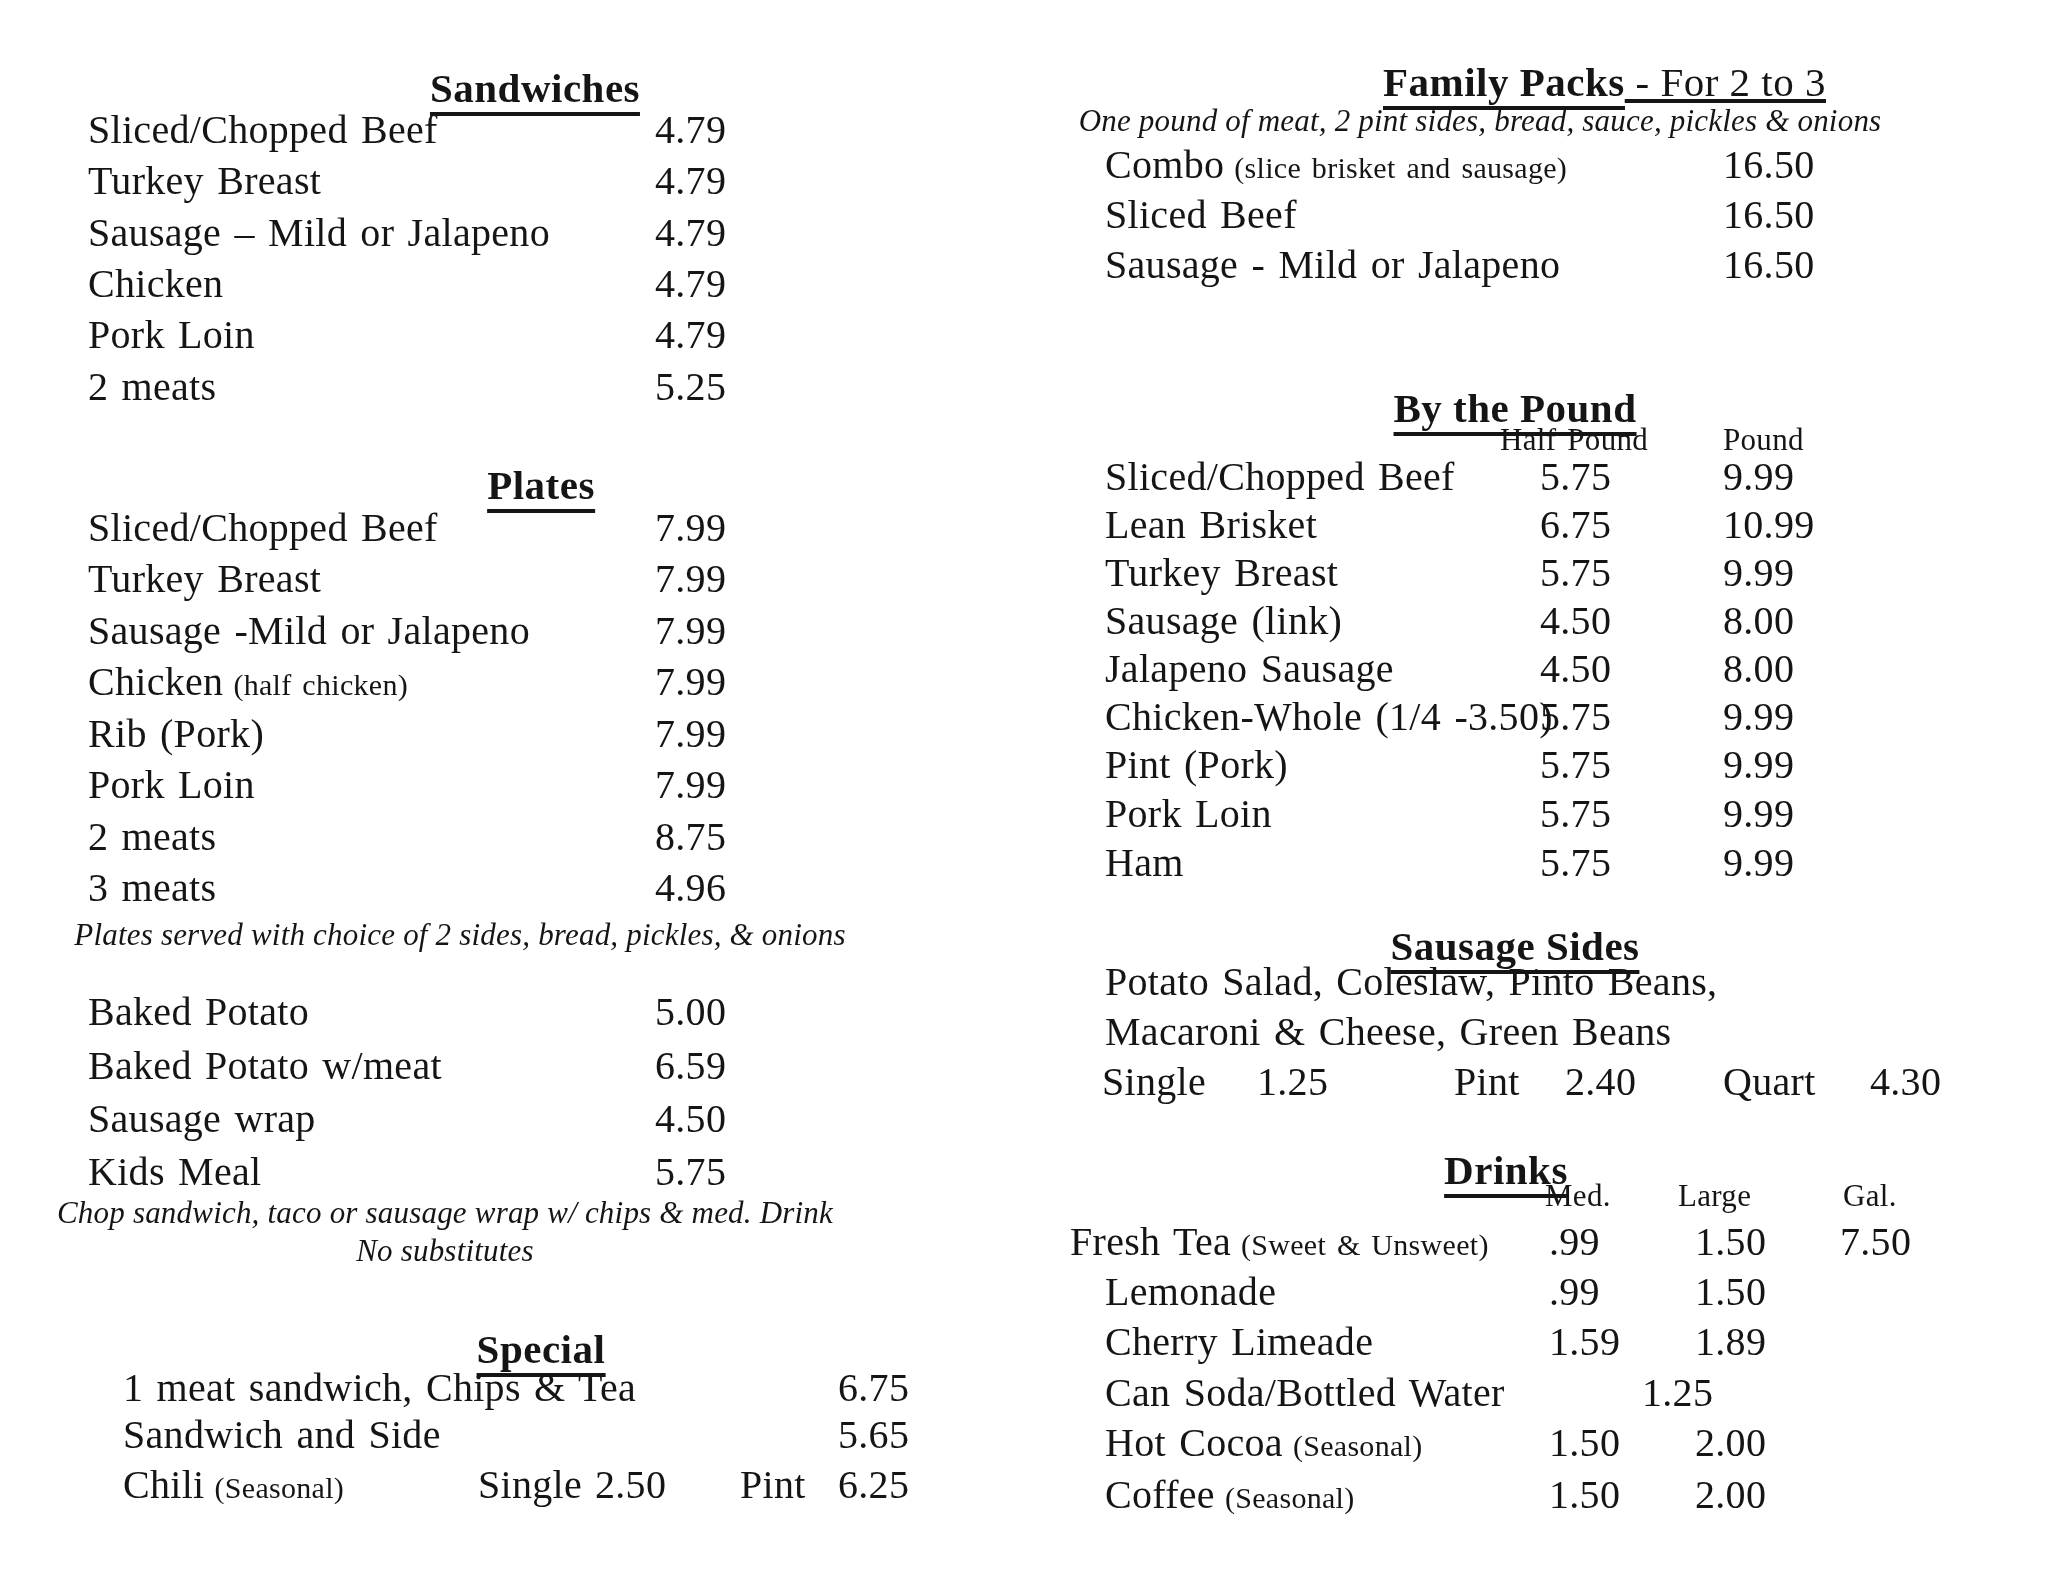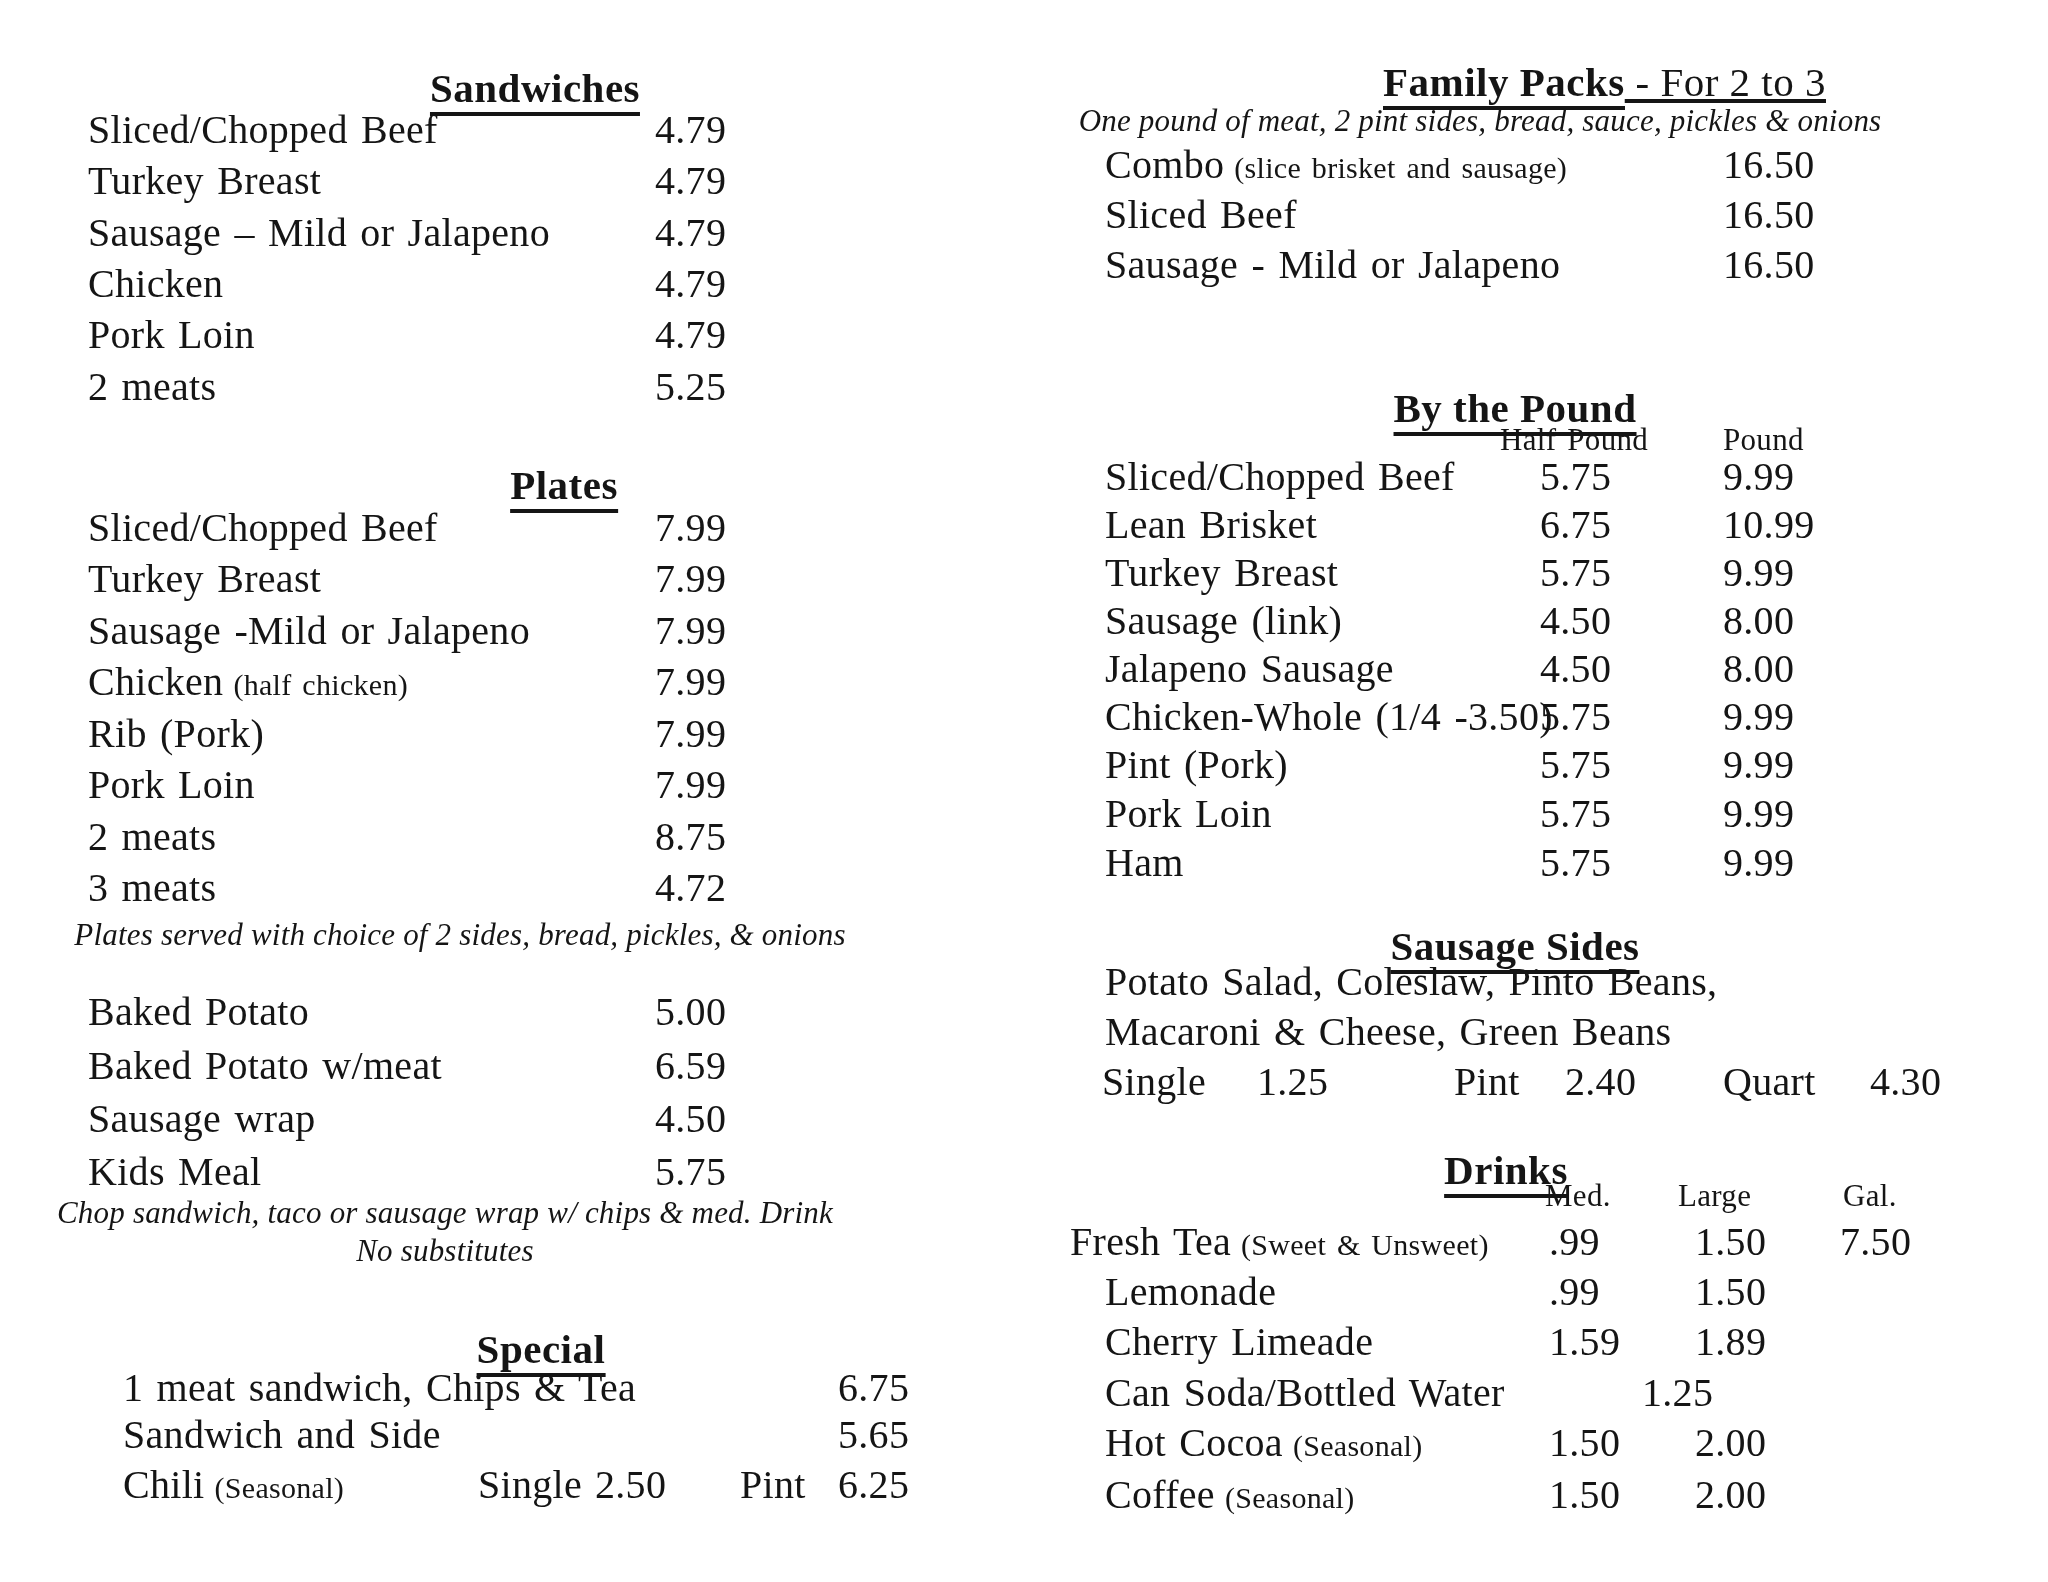--- a/index.html
+++ b/index.html
@@ -46,21 +46,21 @@
       <span class="c" style="left:88px">Pork Loin</span>
       <span class="c" style="left:655px">4.79</span>
     </div>
     <div class="row" style="top:363px">
       <span class="c" style="left:88px">2 meats</span>
       <span class="c" style="left:655px">5.25</span>
     </div>
   </section>
 
   <section>
-    <div class="title" style="left:564px;top:453px"><span class="tu">Plates</span></div>
+    <div class="title" style="left:541px;top:453px"><span class="tu">Plates</span></div>
 
     <div class="row" style="top:504px">
       <span class="c" style="left:88px">Sliced/Chopped Beef</span>
       <span class="c" style="left:655px">7.99</span>
     </div>
     <div class="row" style="top:555px">
       <span class="c" style="left:88px">Turkey Breast</span>
       <span class="c" style="left:655px">7.99</span>
     </div>
     <div class="row" style="top:607px">
@@ -78,21 +78,21 @@
     <div class="row" style="top:761px">
       <span class="c" style="left:88px">Pork Loin</span>
       <span class="c" style="left:655px">7.99</span>
     </div>
     <div class="row" style="top:813px">
       <span class="c" style="left:88px">2 meats</span>
       <span class="c" style="left:655px">8.75</span>
     </div>
     <div class="row" style="top:864px">
       <span class="c" style="left:88px">3 meats</span>
-      <span class="c" style="left:655px">4.72</span>
+      <span class="c" style="left:655px">4.96</span>
     </div>
     <div class="foot" style="left:460px;top:917px">Plates served with choice of 2 sides, bread, pickles, &amp; onions</div>
   </section>
 
   <section>
     <div class="row" style="top:988px">
       <span class="c" style="left:88px">Baked Potato</span>
       <span class="c" style="left:655px">5.00</span>
     </div>
     <div class="row" style="top:1042px">

